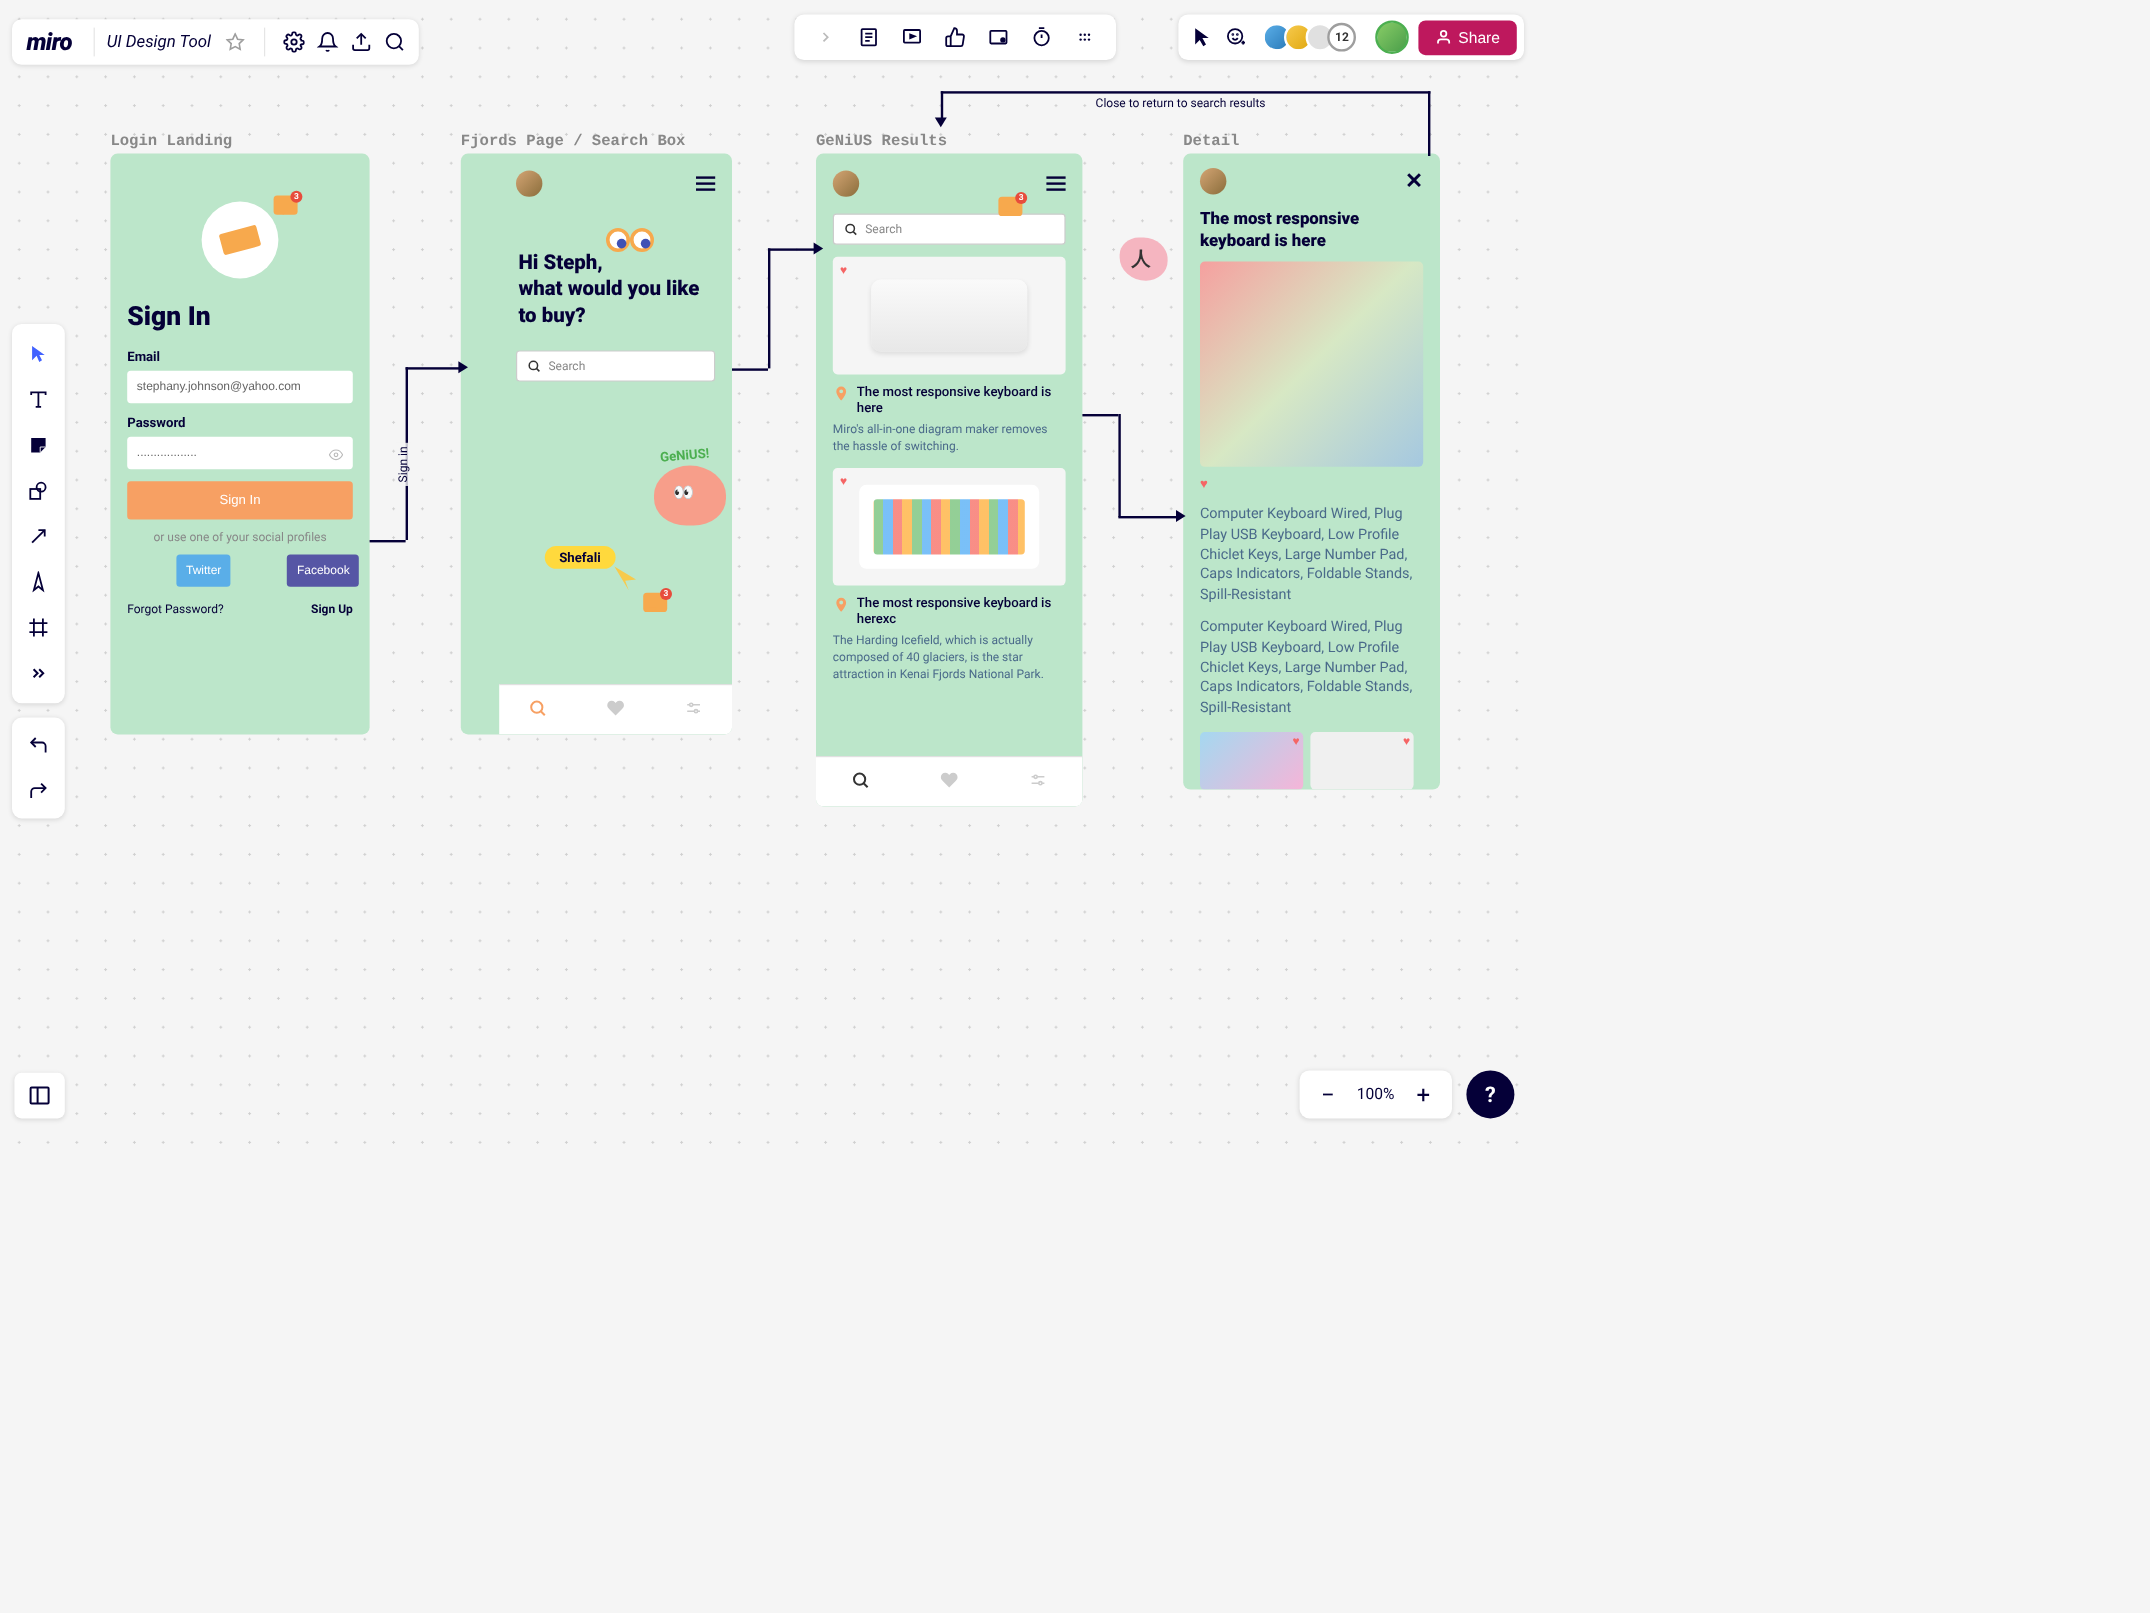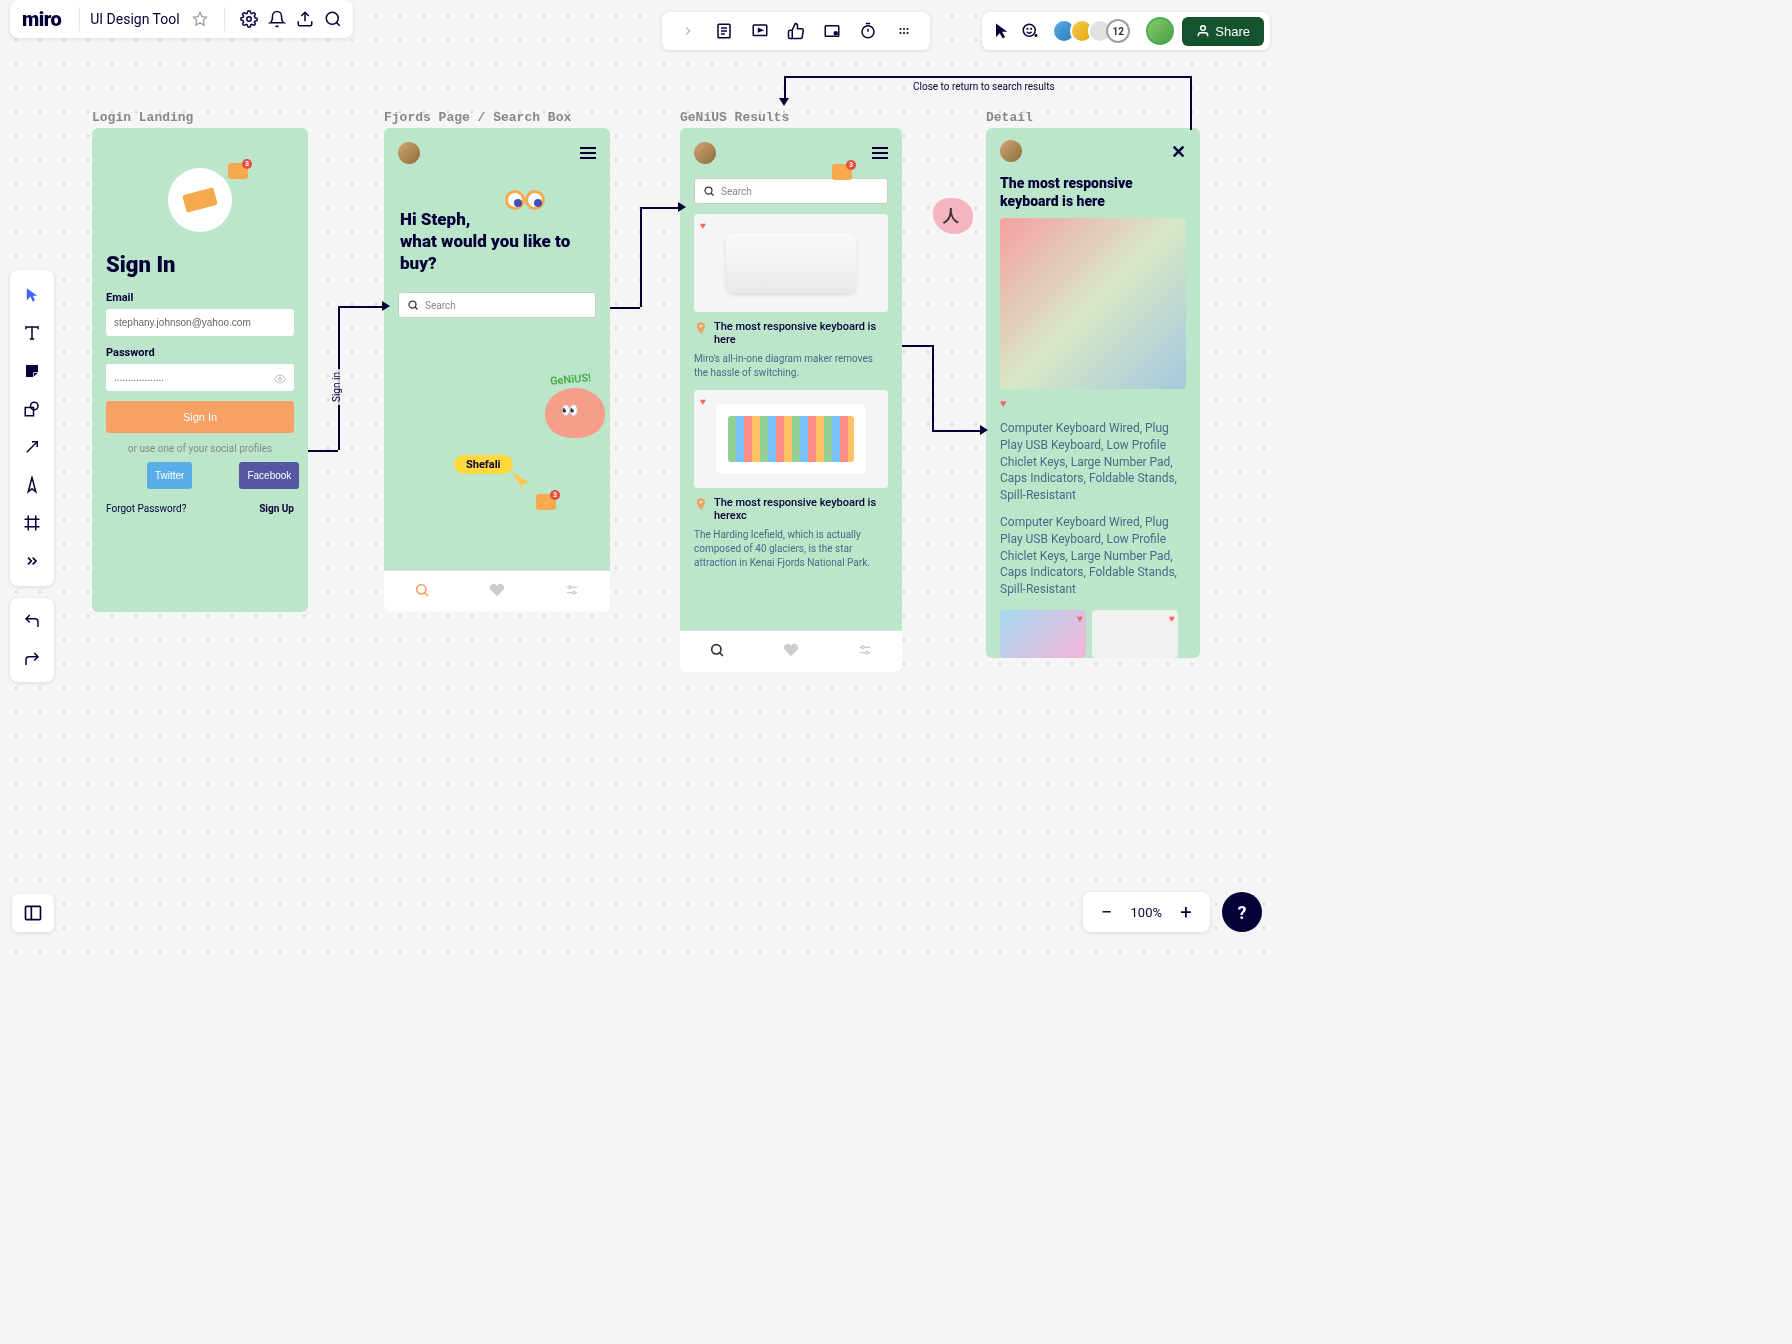--- a/index.html
+++ b/index.html
@@ -13,24 +13,24 @@
 }
 .canvas-dots {
   position: absolute; inset: 0;
   background-image: radial-gradient(circle, #d0d0d0 1px, transparent 1px);
   background-size: 24px 24px;
   background-position: 4px 4px;
 }
 
 
 .topbar-left {
-  position: absolute; top: 0; left: 10px;
+  position: absolute; top: 16px; left: 10px;
   height: 38px; background: #fff; border-radius: 8px;
   box-shadow: 0 1px 4px rgba(0,0,0,0.12);
-  display: flex; align-items: center; padding: 0 6px 0 12px;
+  display: flex; align-items: center; padding: 0 6px 0 12px; font-style: italic;
 }
 .logo { font-weight: 900; font-size: 20px; letter-spacing: -0.5px; color: #050038; margin-right: 8px; }
 .divider-v { width: 1px; height: 24px; background: #e5e5e5; margin: 0 10px; }
 .board-title { font-size: 14px; color: #050038; margin-right: 6px; }
 .top-icon { width: 28px; height: 28px; display: flex; align-items: center; justify-content: center; cursor: pointer; color: #050038; border-radius: 4px; }
 .star-icon { color: #9e9e9e; }
 
 .topbar-center {
   position: absolute; top: 12px; left: 662px;
   height: 38px; background: #fff; border-radius: 8px;
@@ -43,21 +43,21 @@
   position: absolute; top: 12px; right: 10px;
   height: 38px; background: #fff; border-radius: 8px;
   box-shadow: 0 1px 4px rgba(0,0,0,0.12);
   display: flex; align-items: center; padding: 0 6px;
 }
 .avatar-stack { display: flex; align-items: center; margin: 0 8px; }
 .avatar { width: 24px; height: 24px; border-radius: 50%; border: 2px solid #fff; margin-left: -6px; background: #ccc; }
 .avatar:first-child { margin-left: 0; }
 .avatar-count { width: 24px; height: 24px; border-radius: 50%; background: #fff; border: 2px solid #9e9e9e; font-size: 10px; font-weight: bold; display: flex; align-items: center; justify-content: center; margin-left: -6px; color: #333; }
 .active-avatar { width: 28px; height: 28px; border-radius: 50%; background: linear-gradient(135deg,#88cc66,#4a9e4a); border: 2px solid #4CAF50; margin: 0 8px; }
-.share-btn { background: #14532d; color: #fff; border: none; border-radius: 6px; padding: 7px 14px; font-size: 13px; font-weight: 500; display: flex; align-items: center; cursor: pointer; }
+.share-btn { background: #be185d; color: #fff; border: none; border-radius: 6px; padding: 7px 14px; font-size: 13px; font-weight: 500; display: flex; align-items: center; cursor: pointer; }
 .share-btn svg { margin-right: 5px; }
 
 
 .side-toolbar { position: absolute; left: 10px; top: 270px; width: 44px; background: #fff; border-radius: 8px; box-shadow: 0 1px 4px rgba(0,0,0,0.12); padding: 6px 0; }
 .side-tool { width: 44px; height: 38px; display: flex; align-items: center; justify-content: center; cursor: pointer; color: #050038; }
 .side-toolbar-2 { position: absolute; left: 10px; top: 598px; width: 44px; background: #fff; border-radius: 8px; box-shadow: 0 1px 4px rgba(0,0,0,0.12); padding: 4px 0; }
 
 .panel-toggle { position: absolute; left: 12px; bottom: 28px; width: 42px; height: 38px; background: #fff; border-radius: 6px; box-shadow: 0 1px 4px rgba(0,0,0,0.12); display: flex; align-items: center; justify-content: center; cursor: pointer; color: #050038;}
 
 
@@ -83,21 +83,21 @@
 .signin-btn { width: 100%; background: #f7a063; color: #fff; border: none; padding: 10px; border-radius: 3px; font-size: 11px; margin-bottom: 10px; cursor: pointer; }
 .login-alt { font-size: 10px; color: #888; text-align: center; margin-bottom: 8px; }
 .login-socials { display: flex; gap: 6px; margin-bottom: 14px; }
 .social-btn { flex: 1; padding: 8px; color: #fff; border: none; font-size: 10px; border-radius: 3px; cursor: pointer; margin-left: 41px; }
 .twitter-btn { background: #5aaee8; }
 .fb-btn { background: #5656a5; }
 .login-footer { display: flex; justify-content: space-between; font-size: 10px; color: #050038; }
 .login-footer .signup { font-weight: bold; }
 
 
-#frame-landing { left: 384px; top: 128px; width: 226px; height: 484px; display: flex; flex-direction: column;}
+#frame-landing { left: 384px; top: 128px; width: 226px; height: 484px; display: flex; flex-direction: column; padding-left: 32px;}
 .mob-header { display: flex; justify-content: space-between; align-items: center; padding: 14px; }
 .mob-avatar { width: 22px; height: 22px; border-radius: 50%; background: linear-gradient(135deg, #d4a574, #8a6d3b); }
 .hamburger { display: flex; flex-direction: column; gap: 3px; cursor: pointer; }
 .hamburger span { width: 16px; height: 2px; background: #050038; }
 .landing-greeting { padding: 0 16px; font-size: 17px; font-weight: 900; color: #050038; line-height: 1.3; margin-top: 30px; margin-bottom: 18px;}
 .search-box { margin: 0 14px; background: #fff; border: 1px solid #ccc; padding: 6px 8px; display: flex; align-items: center; font-size: 10px; color: #888; border-radius: 3px;}
 .search-box svg { margin-right: 6px; flex-shrink: 0;}
 .mob-nav { height: 42px; background: #fff; border-top: 1px solid #e0e0e0; display: flex; align-items: center; justify-content: space-around; margin-top: auto; }
 .mob-nav-icon { color: #ccc; }
 .mob-nav-icon.active { color: #f7a063; }

